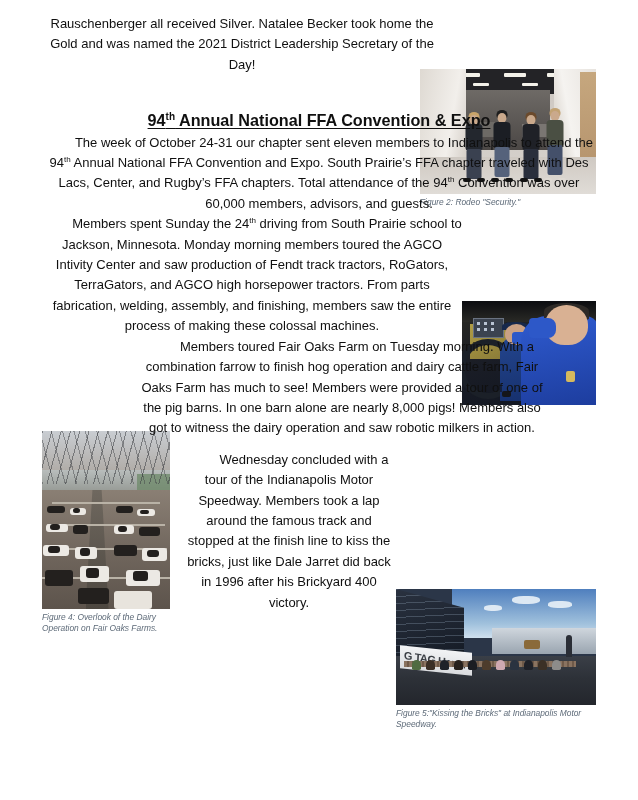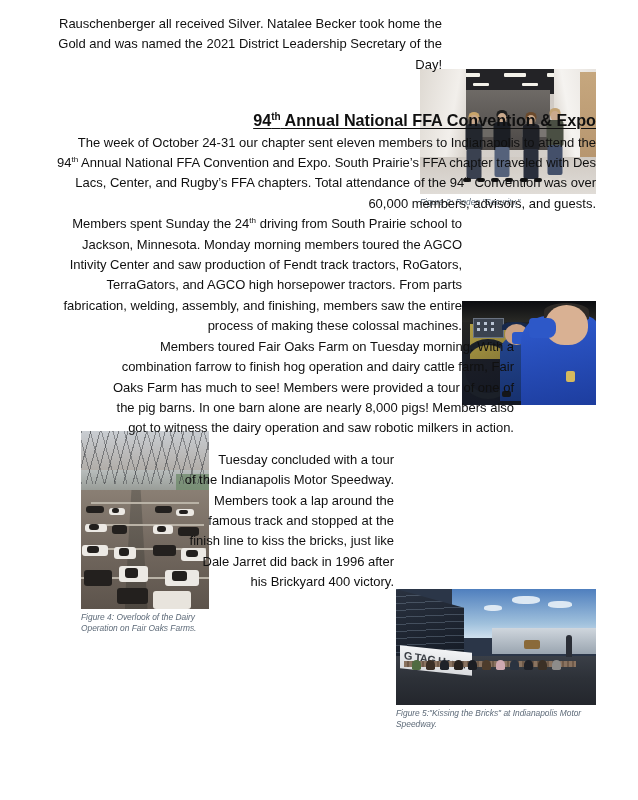--- a/index.html
+++ b/index.html
@@ -18,21 +18,21 @@
     overflow: hidden;
   }
   .doc-body {
     position: absolute;
     left: 42px;
     top: 14px;
     width: 554px;
     font-size: 13.0px;
     line-height: 20.4px;
     color: #101010;
-    text-align: right;
+    text-align: center;
   }
   p.para {
     margin: 0 0 0 0;
     text-indent: 0;
   }
   .indent { display: inline-block; width: 30px; }
   h2.heading {
     font-size: 16.2px;
     font-weight: bold;
     margin: 0 0 0 0;
@@ -124,21 +124,21 @@
   .man2-cap { position:absolute; left:30%; top:20%; width:20%; height:8%;
      background:#17284b; border-radius:50% 50% 0 0; }
   .man2-mask { position:absolute; left:37%; top:30%; width:12%; height:11%;
      background:#2d58c8; border-radius:3px; }
   .badge { position:absolute; right:16%; bottom:22%; width:9px; height:11px;
      background:#d5b95e; border-radius:2px; }
   .watch { position:absolute; left:30%; bottom:8%; width:9px; height:6px;
      background:#15161a; border-radius:2px; }
 
   
-  #fig4 { left: 42px; top: 431px; width: 128px; margin-left: 39px; }
+  #fig4 { left: 42px; top: 431px; width: 128px; }
   #fig4 .photo { width: 128px; height: 178px; background: #9d948b; }
   .barn-sky { position:absolute; left:0; right:0; top:0; height:30%;
      background: linear-gradient(180deg,#c9cdd2,#a9a29a); }
   .barn-roof { position:absolute; left:0; right:0; top:0; height:30%;
      background: repeating-linear-gradient(105deg, rgba(60,62,66,.55) 0 1px, transparent 1px 9px),
                  repeating-linear-gradient(75deg, rgba(60,62,66,.45) 0 1px, transparent 1px 11px); }
   .barn-back { position:absolute; left:0; right:0; top:22%; height:16%;
      background: linear-gradient(180deg,#b8bdbc,#8b8f88); }
   .barn-green { position:absolute; right:0; top:24%; width:26%; height:14%;
      background:#6d8a6a; opacity:.75; }
@@ -346,24 +346,24 @@
       <div class="headline-wrap">
         <h2 class="heading"><span>94</span><sup>th</sup><span> Annual National FFA Convention &amp; Expo</span></h2>
       </div>
       <p class="para"><span class="indent"></span><span>The week of October 24-31 our chapter sent eleven members to Indianapolis to attend the 94</span><sup>th</sup><span> Annual National FFA Convention and Expo.  South Prairie’s FFA chapter traveled with Des Lacs, Center, and Rugby’s FFA chapters.  Total attendance of the 94</span><sup>th</sup><span> Convention was over 60,000 members, advisors, and guests.</span></p>
     </div>
 
     <div style="width:420px">
       <p class="para"><span class="indent"></span><span>Members spent Sunday the 24</span><sup>th</sup><span> driving from South Prairie school to Jackson, Minnesota.  Monday morning members toured the AGCO Intivity Center and saw production of Fendt track tractors, RoGators, TerraGators, and AGCO high horsepower tractors.  From parts fabrication, welding, assembly, and finishing, members saw the entire process of making these colossal machines.</span></p>
     </div>
 
-    <div style="width:412px; margin-left:60px">
+    <div style="width:412px; margin-left:94px">
       <p class="para"><span class="indent"></span><span>Members toured Fair Oaks Farm on Tuesday morning. With a combination farrow to finish hog operation and dairy cattle farm, Fair Oaks Farm has much to see!  Members were provided a tour of one of the pig barns.  In one barn alone are nearly 8,000 pigs!  Members also got to witness the dairy operation and saw robotic milkers in action.</span></p>
     </div>
 
     <div style="height:11px"></div>
 
     <div style="width:210px; margin-left:142px">
-      <p class="para"><span class="indent"></span><span>Tuesday concluded with a tour of the Indianapolis Motor Speedway.  Members took a lap around the famous track and stopped at the finish line to kiss the bricks, just like Dale Jarret did back in 1996 after his Brickyard 400 victory.</span></p>
+      <p class="para"><span class="indent"></span><span>Wednesday concluded with a tour of the Indianapolis Motor Speedway.  Members took a lap around the famous track and stopped at the finish line to kiss the bricks, just like Dale Jarret did back in 1996 after his Brickyard 400 victory.</span></p>
     </div>
 
   </div>
 </div>
 
 </body></html>

